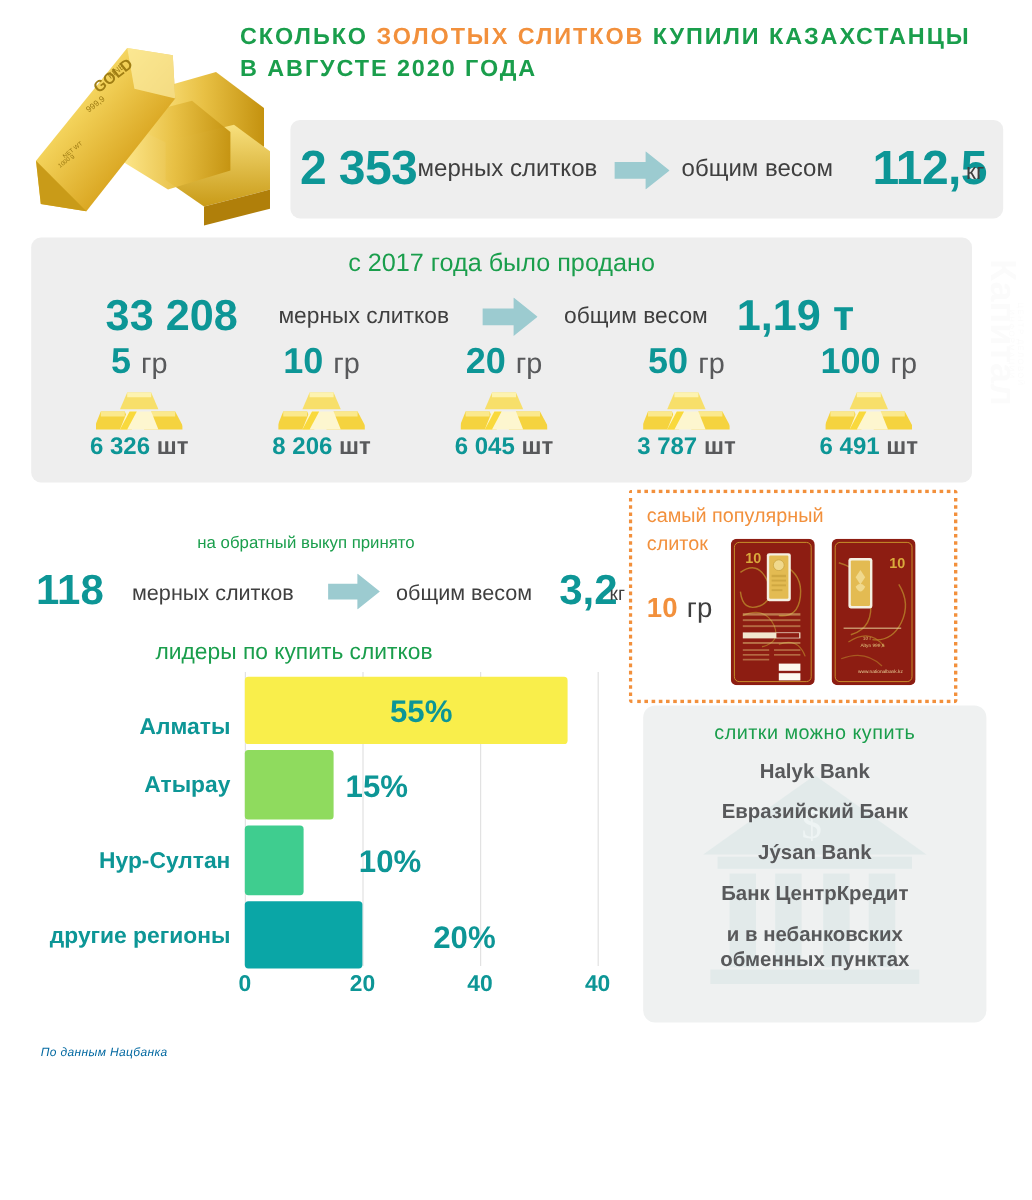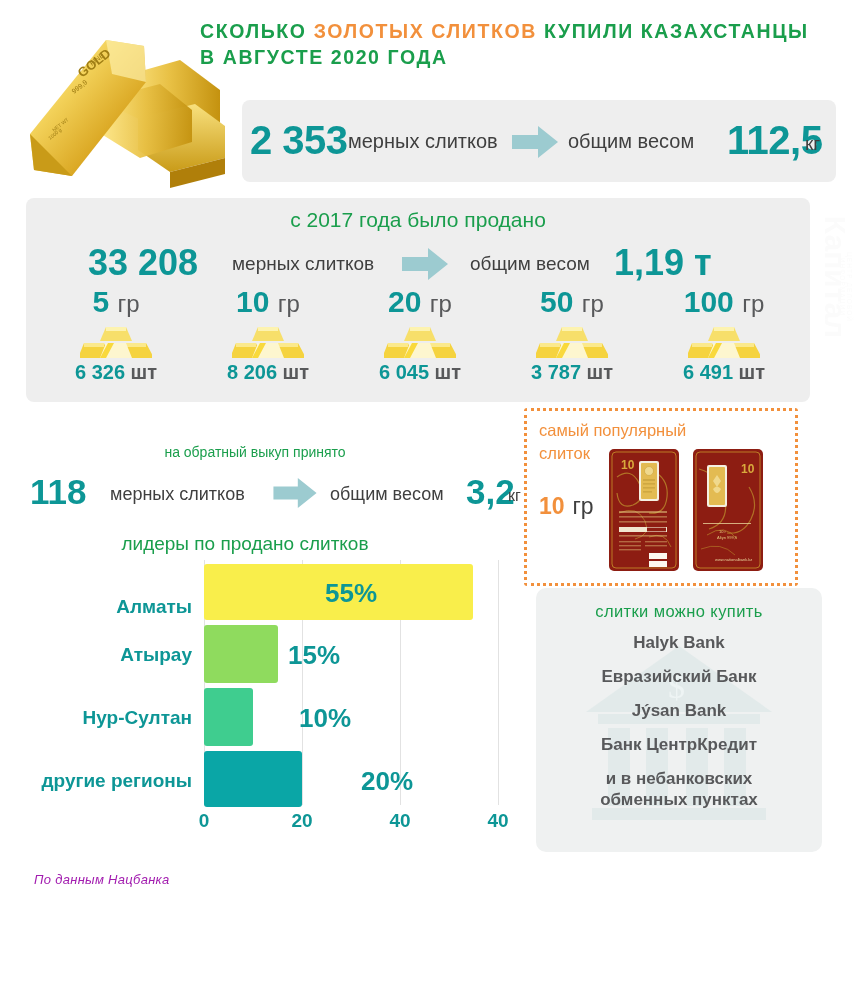--- a/index.html
+++ b/index.html
@@ -102,21 +102,21 @@
   .bar-val{position:absolute;font-size:26px;font-weight:bold;color:#0d9696;}
   .tick{position:absolute;top:250px;font-size:19px;font-weight:bold;color:#0d9696;transform:translateX(-50%);}
 
   
   .bk-head{position:absolute;left:0;top:14px;width:286px;text-align:center;font-size:16.5px;color:#1a9e4c;letter-spacing:0.4px;}
   .bk-list{position:absolute;left:0;top:44px;width:286px;text-align:center;}
   .bk-list div{font-size:17px;font-weight:bold;color:#58595b;margin-bottom:13px;line-height:21px;}
   .bk-wm{position:absolute;left:48px;top:52px;opacity:1;}
 
   
-  .footer{position:absolute;left:34px;top:872px;font-size:13px;font-style:italic;color:#a21caf;letter-spacing:0.3px;}
+  .footer{position:absolute;left:34px;top:872px;font-size:10px;font-style:italic;color:#0369a1;letter-spacing:0.3px;}
 </style>
 </head>
 <body>
 
 <div class="page">
 
   <div class="goldphoto">
     <svg width="215" height="175" viewBox="0 0 215 175">
       <defs>
         <linearGradient id="g1" x1="0" y1="0" x2="1" y2="1">
@@ -330,21 +330,21 @@
         <path d="M24 26 l4 6 -4 6 -4 -6 z" fill="#f0d98d"></path>
         <path d="M20 40 q4 -5 8 0 q-4 8 -8 0" fill="#f0d98d"></path>
         <rect x="10" y="74" width="48" height="1" fill="#e8d39a" opacity="0.8"></rect>
         <text x="26" y="84" font-family="Liberation Sans, sans-serif" font-size="4" fill="#e4c77e">10 г</text>
         <text x="24" y="90" font-family="Liberation Sans, sans-serif" font-size="4" fill="#e4c77e">Altyn 999,9</text>
         <text x="22" y="112" font-family="Liberation Sans, sans-serif" font-size="4" fill="#e8d39a">www.nationalbank.kz</text>
       </svg>
     </div>
   </div>
 
-  <div class="ch-head">лидеры по продано слитков</div>
+  <div class="ch-head">лидеры по купить слитков</div>
   <div class="chart">
     <div class="gridline" style="left:184px;"></div>
     <div class="gridline" style="left:282px;"></div>
     <div class="gridline" style="left:380px;"></div>
     <div class="gridline" style="left:478px;"></div>
 
     <div class="bar-lbl" style="left:0px;top:36px;width:172px;">Алматы</div>
     <div class="bar" style="left:184px;top:4px;width:269px;height:56px;background:#f9ee4b;"></div>
     <div class="bar-val" style="left:305px;top:18px;">55%</div>
 

